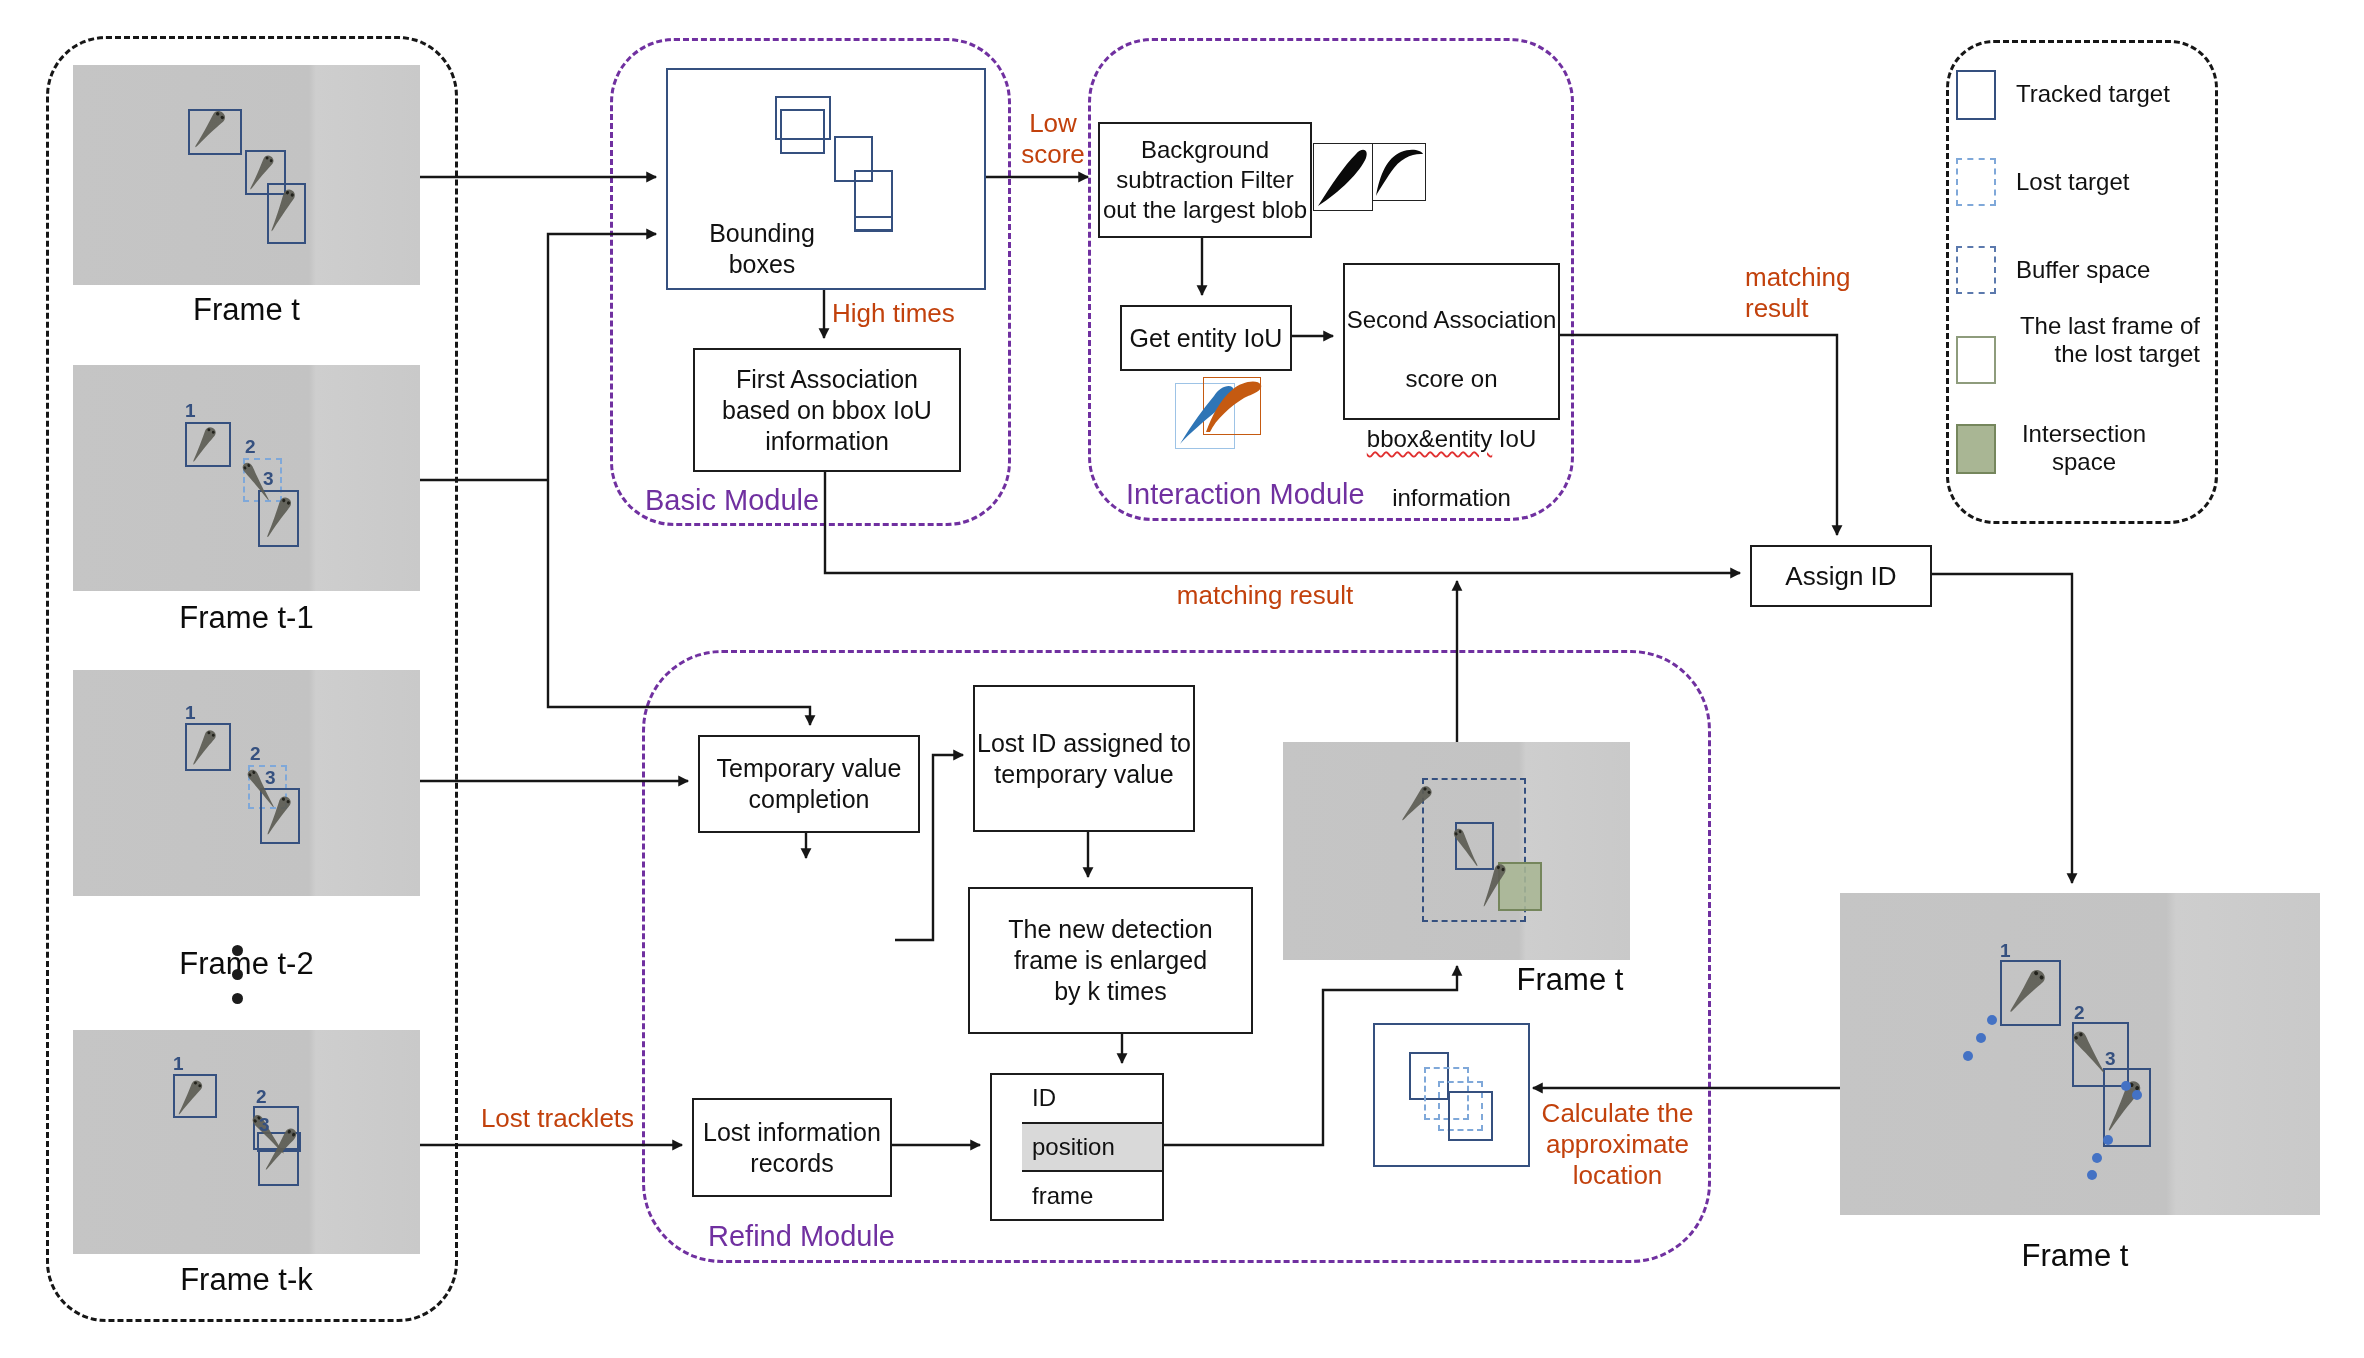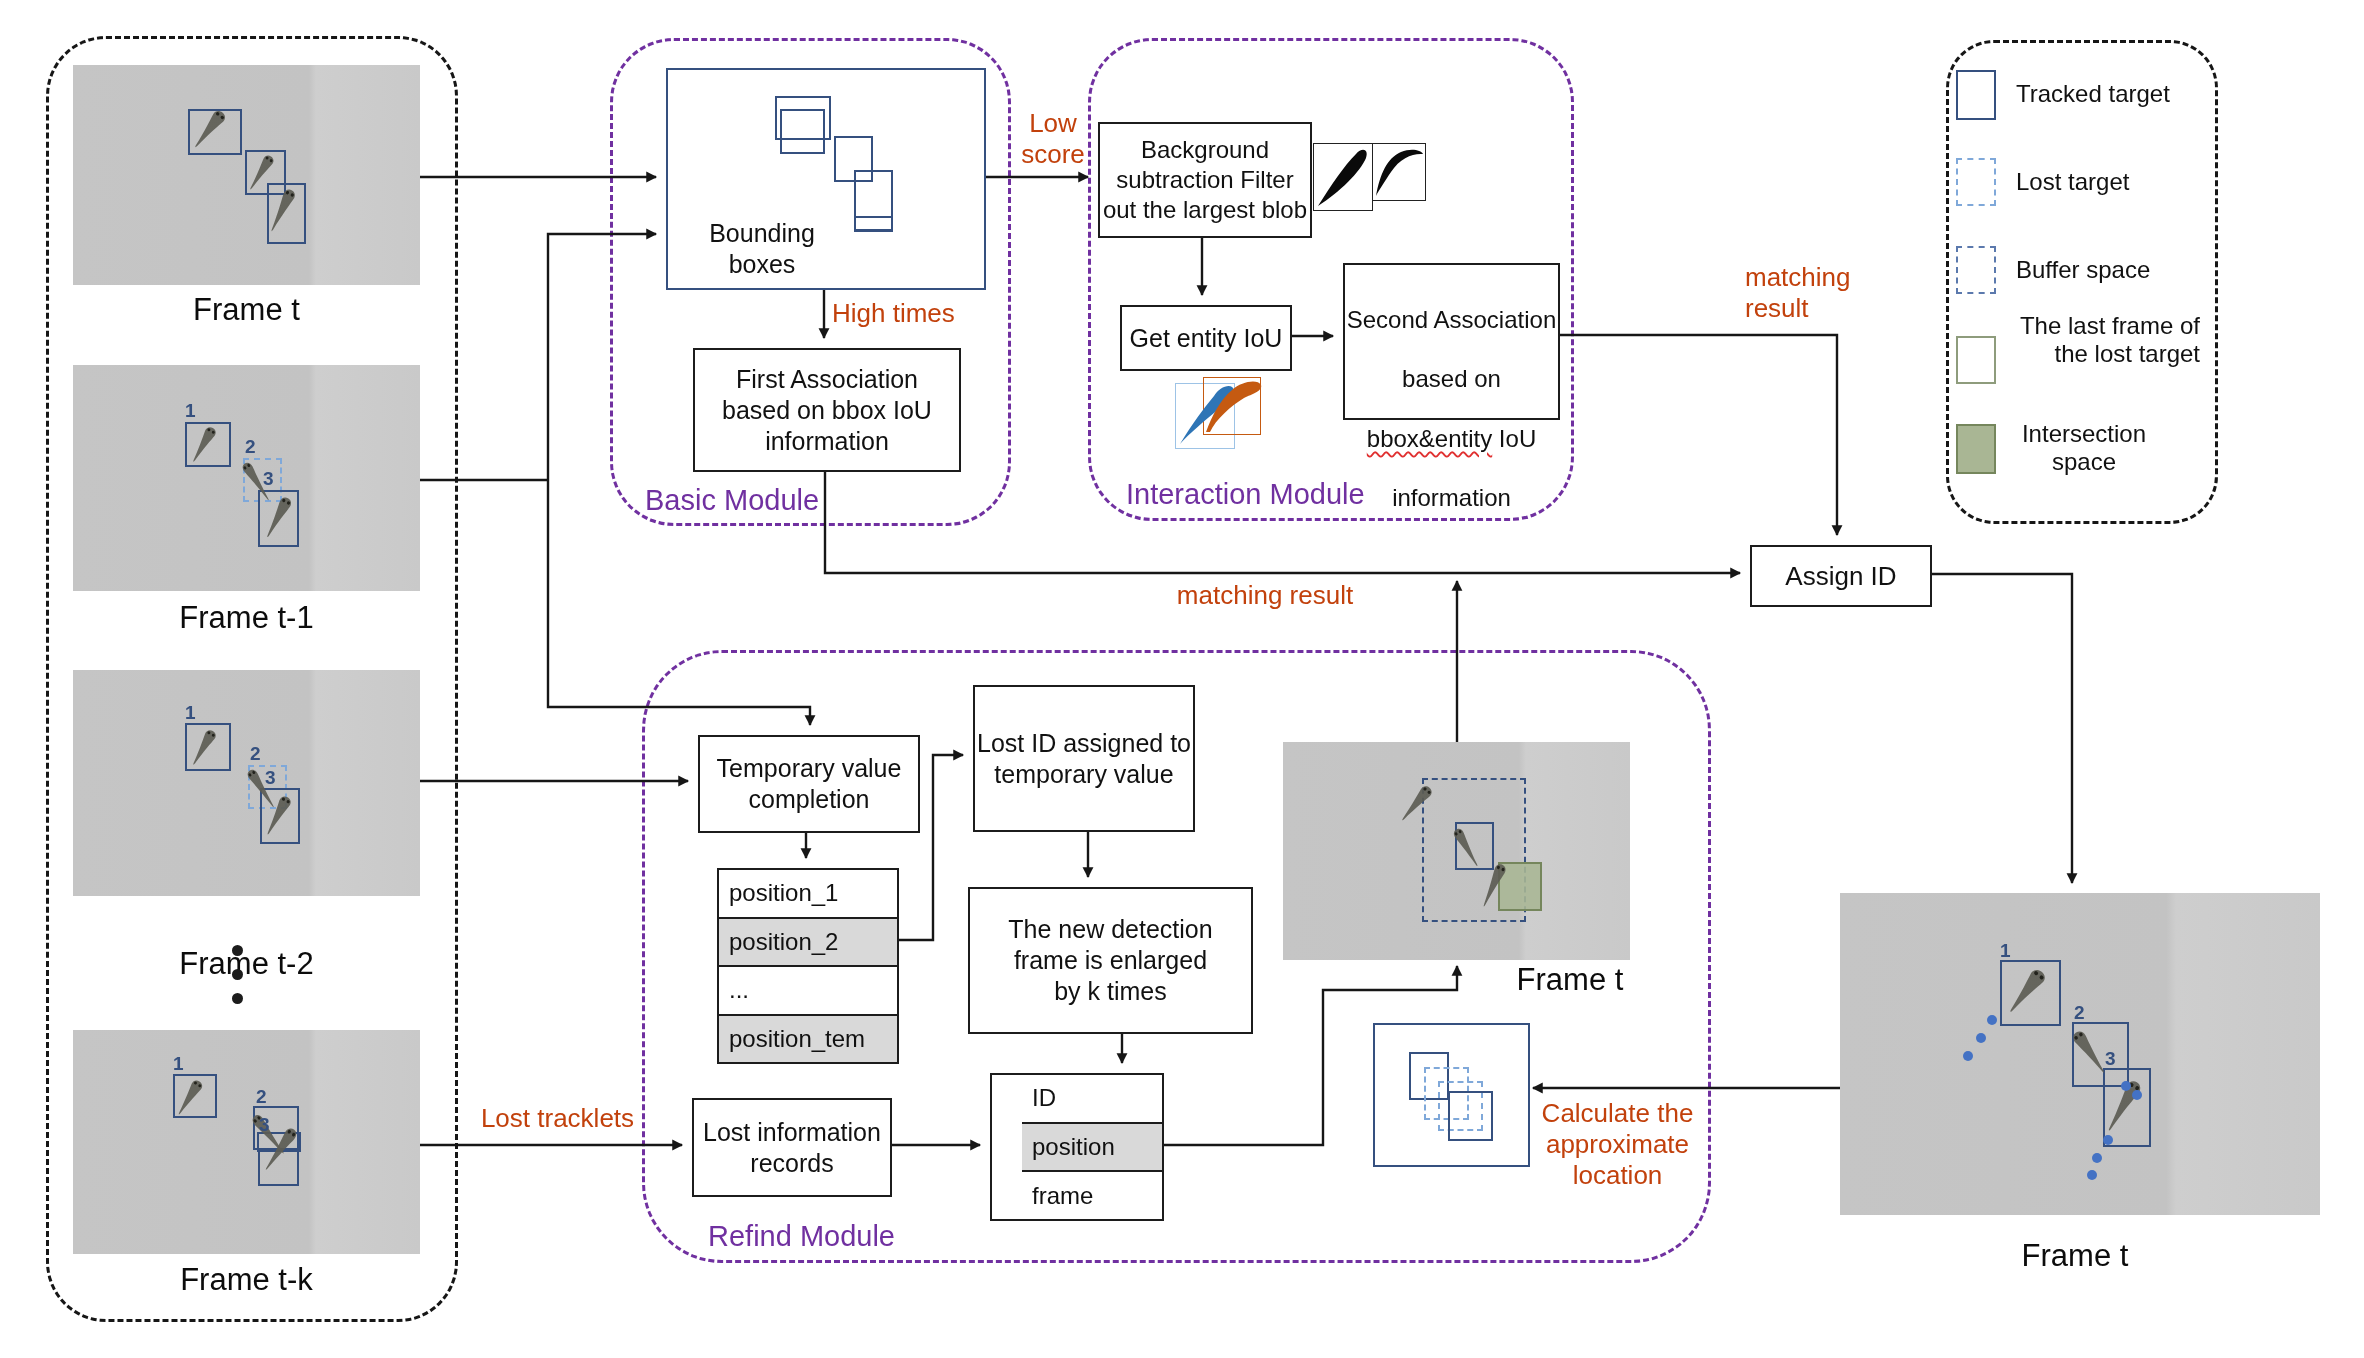--- a/index.html
+++ b/index.html
@@ -246,21 +246,21 @@
   <div class="blobbox" style="left:1372px;top:143px;width:52px;height:56px;">
     <svg viewBox="0 0 52 56">
         <path d="M3 52 C7 30 14 14 28 8 C38 4 48 6 50 10 C40 9 27 14 18 28 C12 37 6 46 3 52 Z" fill="#0a0a0a"></path>
       </svg>
   </div>
 
   <div class="tbox" style="left:1120px;top:305px;width:168px;height:62px;">Get entity IoU</div>
 
   <div class="tbox" style="left:1343px;top:263px;width:213px;height:143px;font-size:24px;display:block;padding-top:10px;">
     <div>Second Association</div>
-    <div>based on</div>
+    <div>score on</div>
     <div><span class="wavy">bbox&amp;entity</span><span> IoU</span></div>
     <div>information</div>
   </div>
 
   <div class="abs" style="left:1175px;top:383px;width:58px;height:64px;border:1.5px solid #9dc3e6;z-index:2;"></div>
   <div class="abs" style="left:1203px;top:377px;width:56px;height:56px;border:1.5px solid #c55a11;z-index:2;"></div>
   <svg class="abs" style="left:1172px;top:372px;z-index:3;" width="95" height="80">
     <path d="M8 72 C 20 52 32 36 42 24 C 47 15 60 10 62 18 C 64 26 55 33 47 37 C 33 48 17 62 8 72 Z" fill="#2e75b6"></path>
     <path d="M34 60 C 40 44 48 28 60 18 C 70 9 86 7 89 13 C 91 19 80 22 72 26 C 59 34 44 47 38 60 Z" fill="#c55a11"></path>
   </svg>
@@ -270,26 +270,20 @@
 
   <div class="tbox" style="left:1750px;top:545px;width:178px;height:58px;font-size:26px;">Assign ID</div>
   <div class="lbl" style="left:1150px;top:580px;width:230px;text-align:center;">matching result</div>
 
   <div class="module" style="left:642px;top:650px;width:1063px;height:607px;border-radius:80px;"></div>
   <div class="module-label" style="left:708px;top:1220px;">Refind Module</div>
 
   <div class="tbox" style="left:698px;top:735px;width:218px;height:94px;">Temporary value
 completion</div>
 
-  <div class="vtable" style="left:717px;top:868px;width:178px;height:192px;">
-    <div class="row">position_1</div>
-    <div class="row gray">position_2</div>
-    <div class="row">...</div>
-    <div class="row gray">position_tem</div>
-  </div>
 
   <div class="tbox" style="left:973px;top:685px;width:218px;height:143px;">Lost ID assigned to
 temporary value</div>
 
   <div class="tbox" style="left:968px;top:887px;width:281px;height:143px;">The new detection
 frame is enlarged
 by k times</div>
 
   <div class="vtable" style="left:990px;top:1073px;width:140px;height:144px;font-size:25px;padding-left:30px;">
     <div class="row">ID</div>

